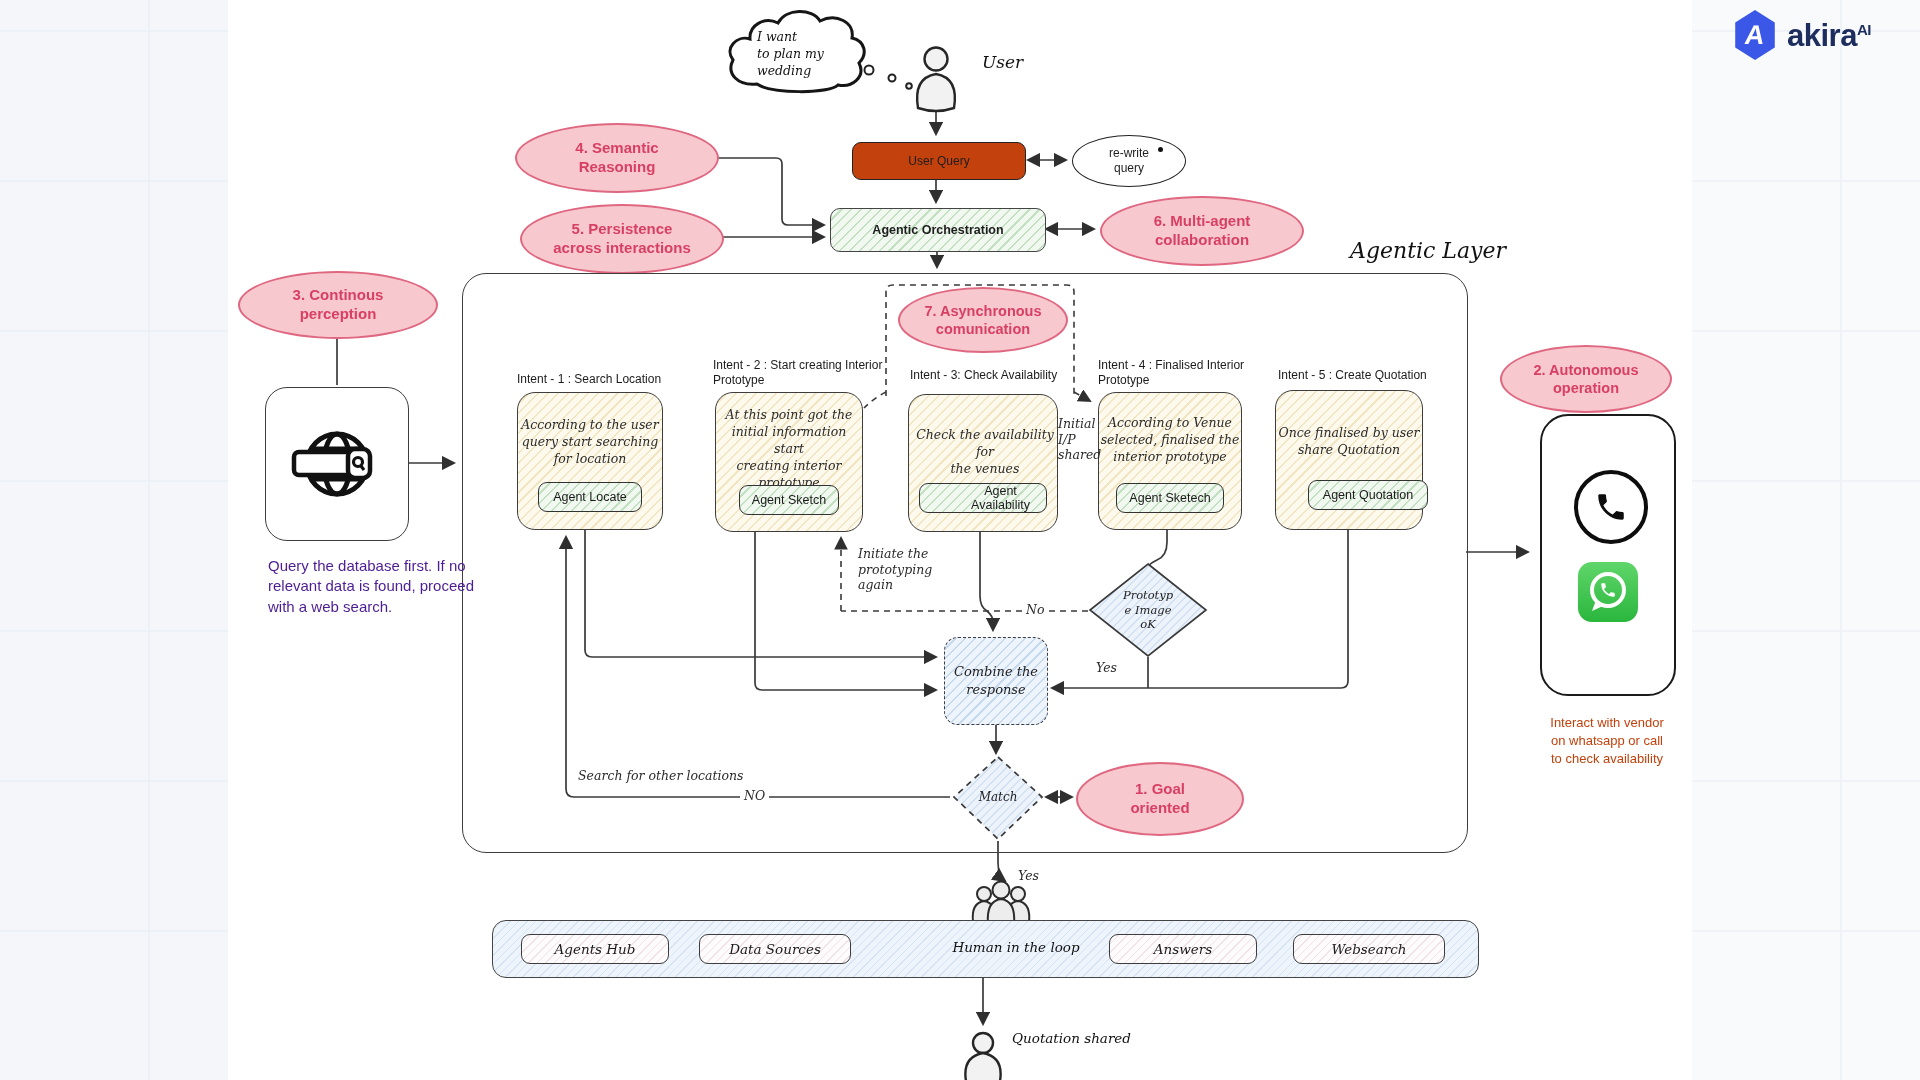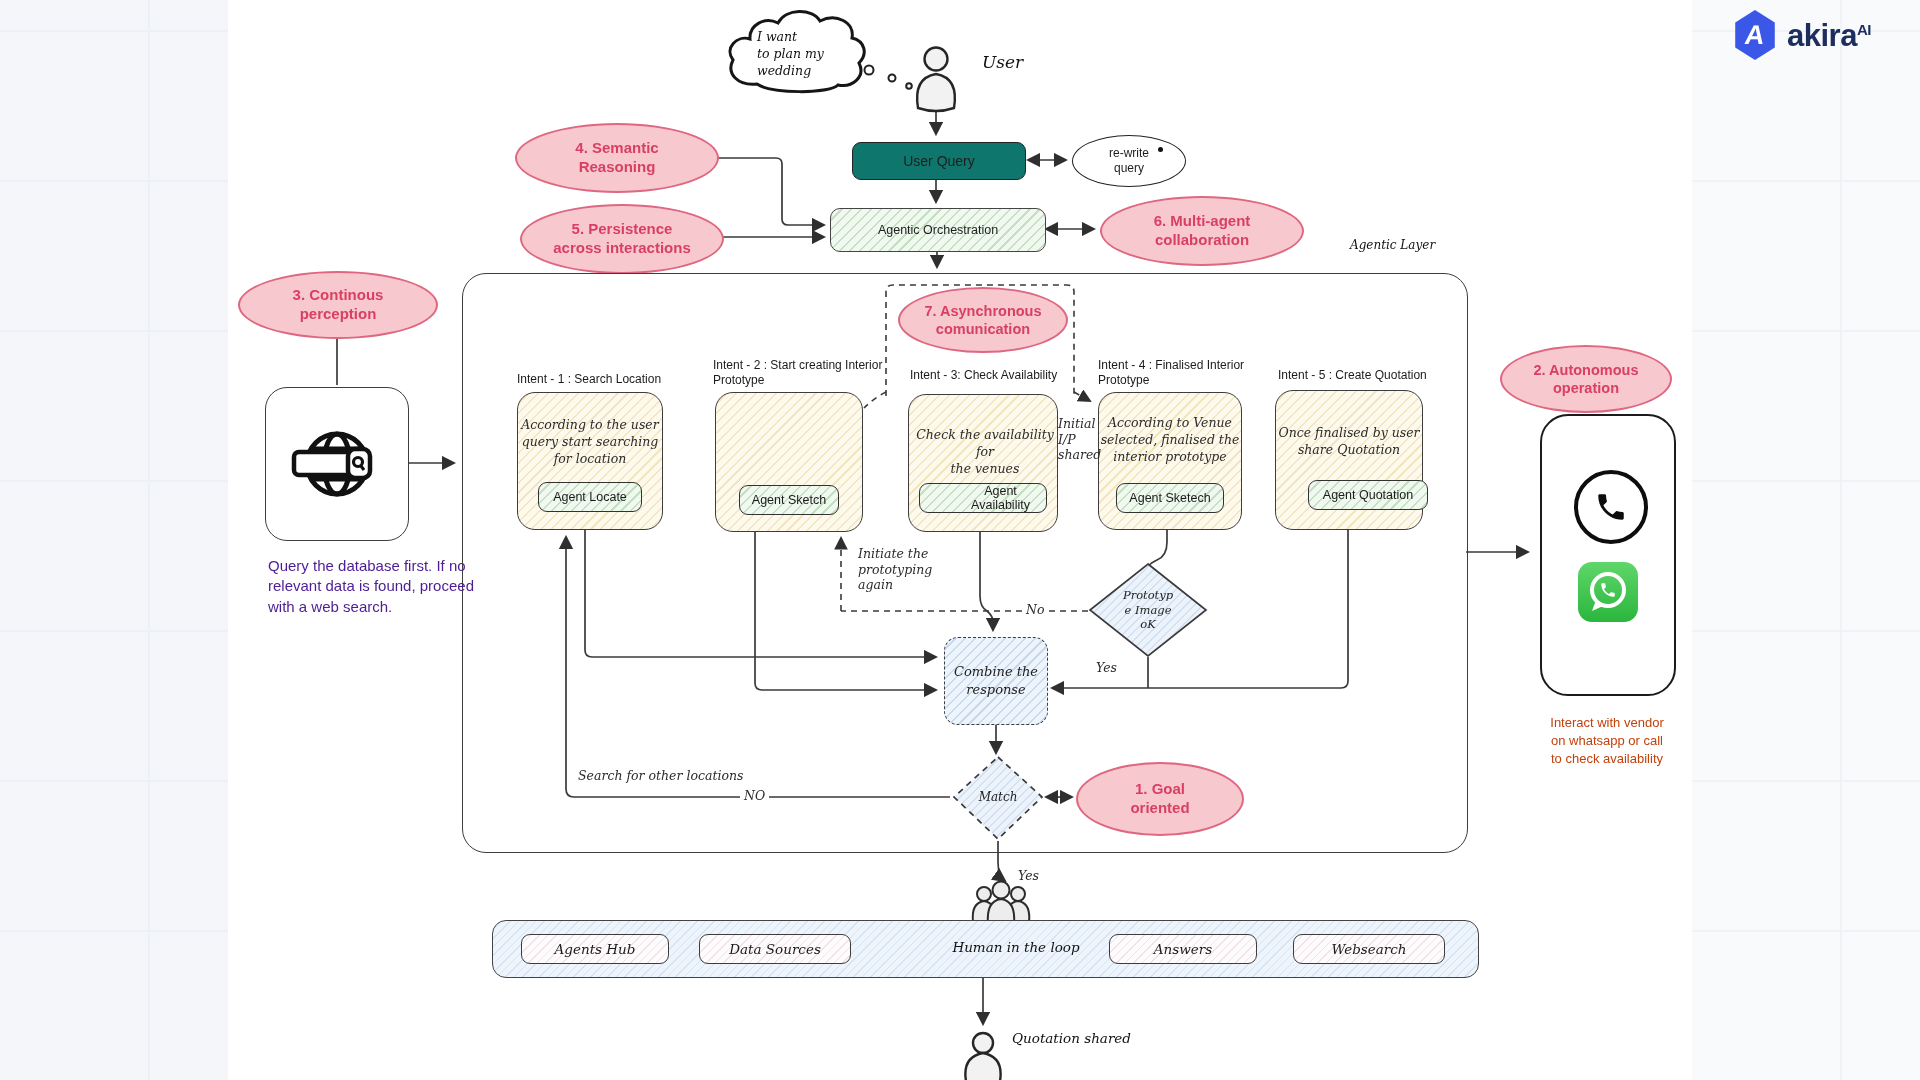--- a/index.html
+++ b/index.html
@@ -117,27 +117,27 @@
   <div style="font-weight:800;color:#1c2d5e;font-size:31px;letter-spacing:-.5px;line-height:1;">
     <span>akira</span><sup style="font-size:15px;">AI</sup>
   </div>
 </div>
 
 <div class="abs hand pre" style="left:757px;top:29px;width:110px;font-size:12.5px;line-height:1.35;color:#111;">I want
 to plan my
 wedding</div>
 <div class="abs hand" style="left:982px;top:52px;font-size:17px;color:#111;">User</div>
 
-<div class="abs center sans" style="left:852px;top:142px;width:172px;height:36px;background:#0f766e;border:1.7px solid #222;border-radius:9px;font-size:14px;">User Query</div>
+<div class="abs center sans" style="left:852px;top:142px;width:172px;height:36px;background:#c2410c;border:1.7px solid #222;border-radius:9px;font-size:12px;">User Query</div>
 <div class="abs white-ellipse center pre sans" style="left:1072px;top:135px;width:112px;height:50px;font-size:12px;line-height:1.25;">re-write
 query</div>
 <div class="abs" style="left:1158px;top:147px;width:5px;height:5px;border-radius:50%;background:#111;"></div>
 
-<div class="abs center hatch-green sans" style="left:830px;top:208px;width:214px;height:42px;border:1.6px solid #444;border-radius:10px;font-size:12.5px;">Agentic Orchestration</div>
-<div class="abs hand" style="left:1350px;top:238px;font-size:12px;color:#111;">Agentic Layer</div>
+<div class="abs center hatch-green sans" style="left:830px;top:208px;width:214px;height:42px;border:1.6px solid #444;border-radius:10px;font-size:12.5px;font-weight:bold;">Agentic Orchestration</div>
+<div class="abs hand" style="left:1350px;top:238px;font-size:22px;color:#111;">Agentic Layer</div>
 
 <div class="abs pink-ellipse" style="left:515px;top:123px;width:200px;height:66px;">4. Semantic
 Reasoning</div>
 <div class="abs pink-ellipse" style="left:520px;top:204px;width:200px;height:66px;">5. Persistence
 across interactions</div>
 <div class="abs pink-ellipse" style="left:1100px;top:196px;width:200px;height:66px;">6. Multi-agent
 collaboration</div>
 <div class="abs pink-ellipse" style="left:238px;top:271px;width:196px;height:64px;">3. Continous
 perception</div>
 <div class="abs pink-ellipse" style="left:898px;top:287px;width:166px;height:62px;font-size:14.5px;">7. Asynchronous
@@ -153,20 +153,24 @@
 <div class="abs intent-box hatch-yellow" style="left:517px;top:392px;width:144px;height:136px;">
   <div class="abs hand pre body-text" style="left:0;top:24px;width:144px;text-align:center;">According to the user
 query start searching
 for location</div>
   <button class="abs agent-btn hatch-green center sans" style="left:20px;top:89px;width:104px;height:30px;">Agent Locate</button>
 </div>
 
 <div class="abs intent-title sans pre" style="left:713px;top:358px;width:200px;">Intent - 2 : Start creating Interior
 Prototype</div>
 <div class="abs intent-box hatch-yellow" style="left:715px;top:392px;width:146px;height:138px;">
+  <div class="abs hand pre body-text" style="left:0;top:14px;width:146px;text-align:center;">At this point got the
+initial information start
+creating interior
+prototype</div>
   <button class="abs agent-btn hatch-green center sans" style="left:23px;top:92px;width:100px;height:30px;">Agent Sketch</button>
 </div>
 
 <div class="abs intent-title sans" style="left:910px;top:368px;width:200px;">Intent - 3: Check Availability</div>
 <div class="abs intent-box hatch-yellow" style="left:908px;top:394px;width:148px;height:136px;">
   <div class="abs hand pre body-text" style="left:0;top:32px;width:152px;text-align:center;">Check the availability for
 the venues</div>
   <button class="abs agent-btn hatch-green center sans" style="left:10px;top:88px;width:128px;height:30px;padding-left:41px;">Agent Availability</button>
 </div>
 

